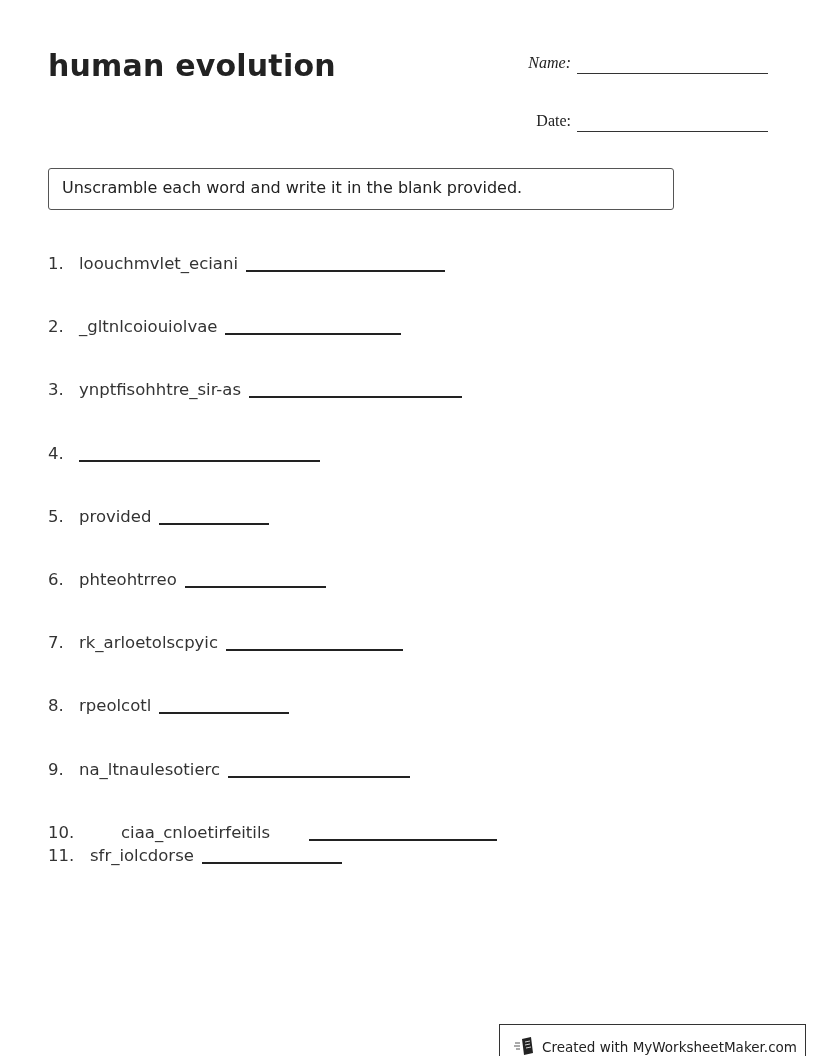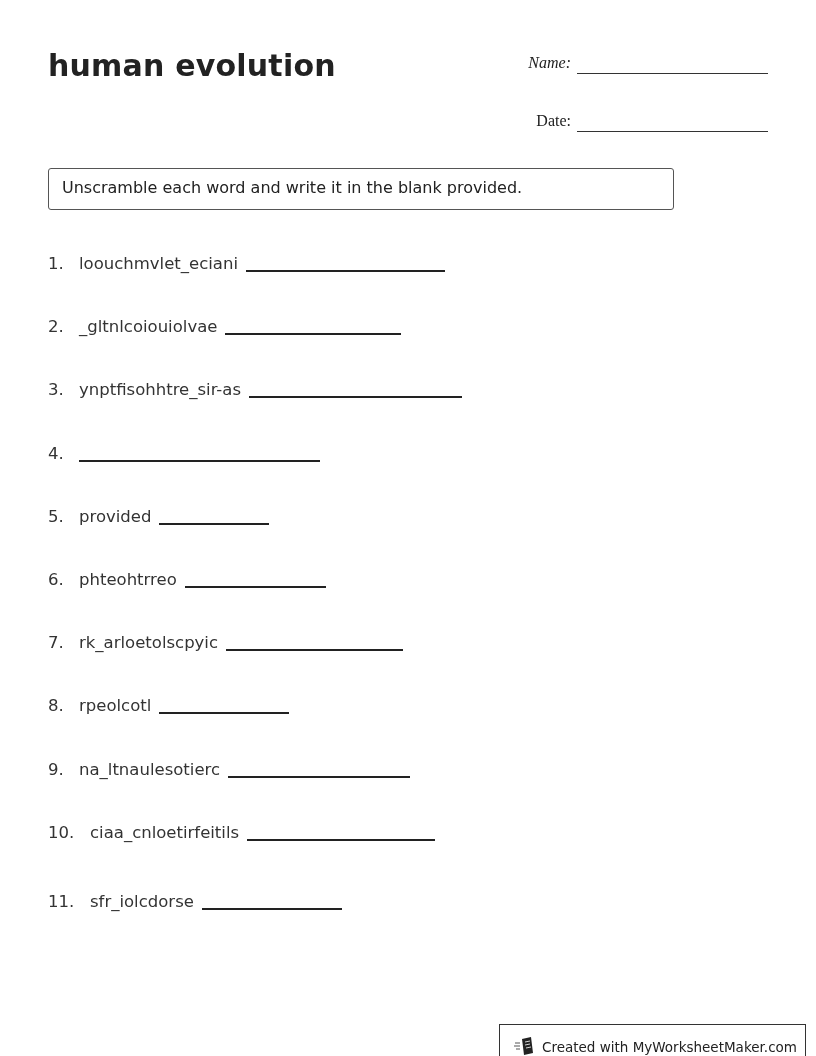--- a/index.html
+++ b/index.html
@@ -86,26 +86,26 @@
 <div class="item" style="top:696px;">
   <span class="num">8.</span>
   <span class="word">rpeolcotl</span>
   <span class="blank" style="width:130px;"></span>
 </div>
 <div class="item" style="top:760px;">
   <span class="num">9.</span>
   <span class="word">na_ltnaulesotierc</span>
   <span class="blank" style="width:182px;"></span>
 </div>
-<div class="item" style="top:823px;">
+<div class="item" style="top:823px;gap:31px;">
   <span class="num wide">10.</span>
   <span class="word">ciaa_cnloetirfeitils</span>
   <span class="blank" style="width:188px;"></span>
 </div>
-<div class="item" style="top:892px;">
+<div class="item" style="top:846px;">
   <span class="num wide">11.</span>
   <span class="word">sfr_iolcdorse</span>
   <span class="blank" style="width:140px;"></span>
 </div>
 
 <div class="footer">
   <span>
     <svg width="22" height="20" viewBox="0 0 22 20">
       <line x1="1" y1="7" x2="6" y2="7" stroke="#555" stroke-width="1"></line>
       <line x1="0" y1="10" x2="6" y2="10" stroke="#555" stroke-width="1"></line>

